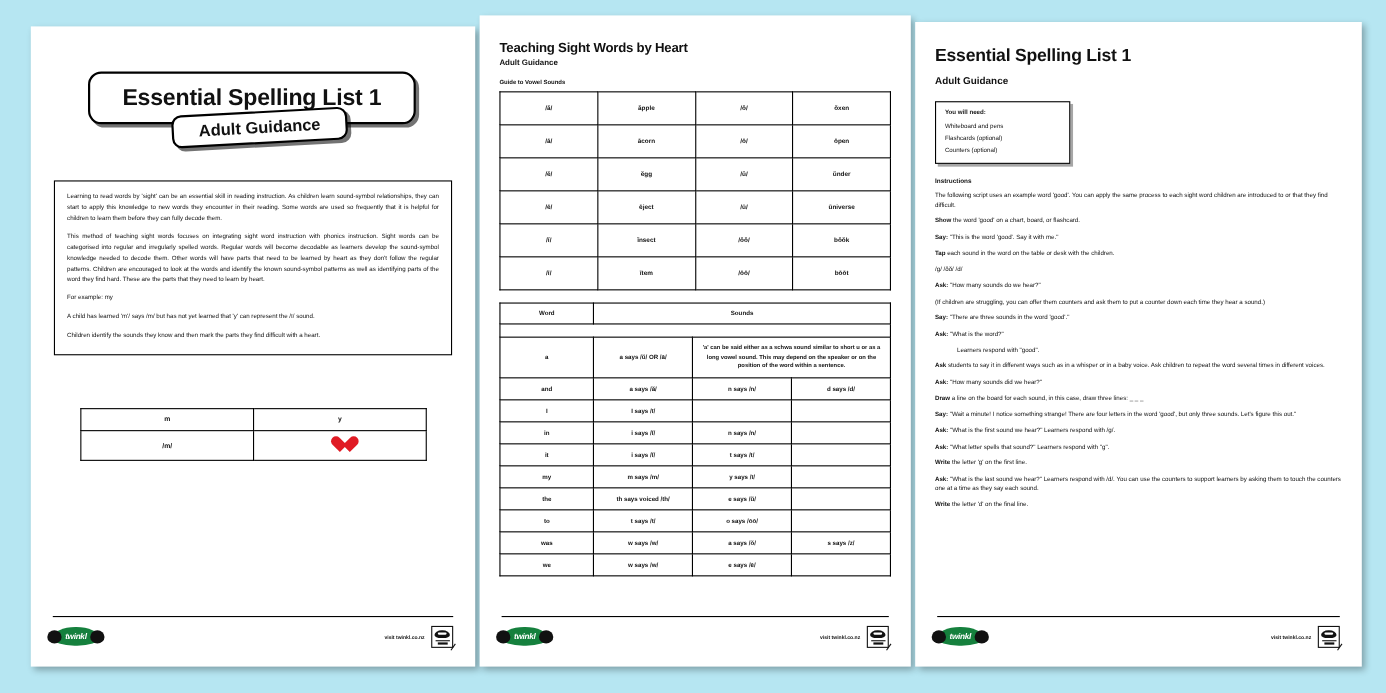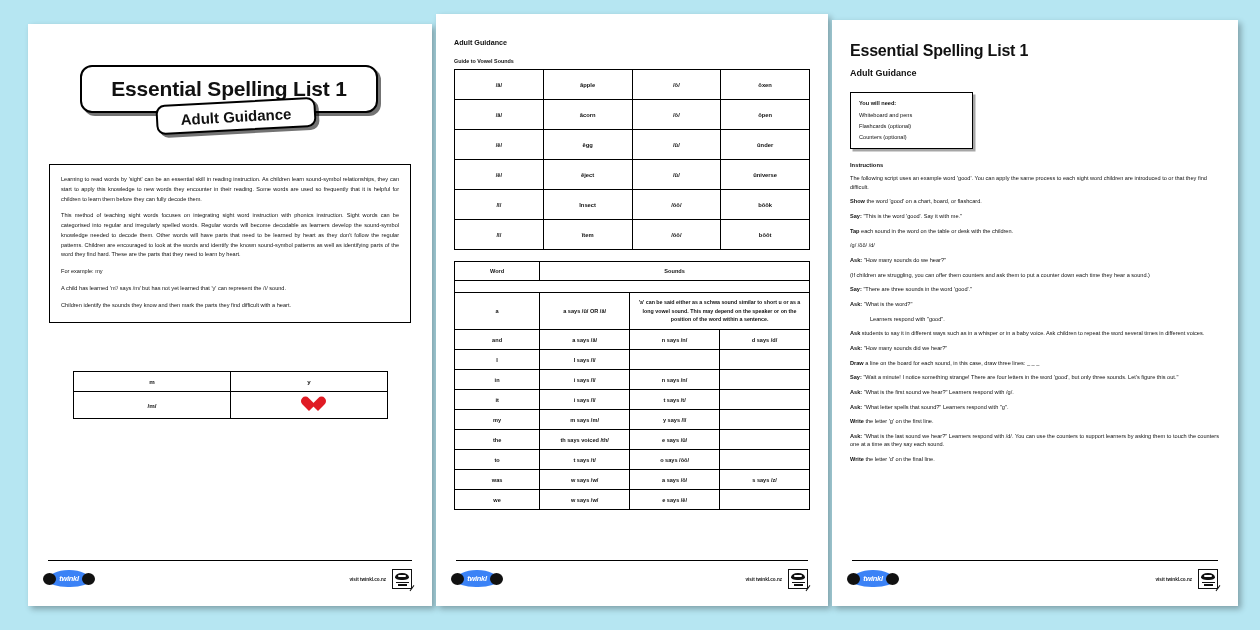--- a/index.html
+++ b/index.html
@@ -166,21 +166,21 @@
     position: absolute; left: 0; right: 0; bottom: 0;
     height: 46px;
   }
   .footer-rule {
     position: absolute; left: 20px; right: 20px; top: 0;
     border-top: 1.6px solid #000;
   }
   .twinkl-logo {
     position: absolute; left: 20px; top: 10px;
     width: 42px; height: 17px;
-    background: #3b82f6;
+    background: #15803d;
     border-radius: 50% 50% 48% 48% / 62% 62% 40% 40%;
     display: flex; align-items: center; justify-content: center;
   }
   .twinkl-logo::before {
     content:""; position:absolute; left:-5px; top: 3px;
     width: 13px; height: 12px; background:#111; border-radius:50%;
   }
   .twinkl-logo::after {
     content:""; position:absolute; right:-5px; top: 3px;
     width: 13px; height: 12px; background:#111; border-radius:50%;
@@ -275,20 +275,21 @@
               <span class="b-line2"></span>
               <span class="b-tick"></span>
           </span>
         </div>
       </div>
     </div>
   </div>
 
   <div class="page" id="page2">
     <div class="doc-pad">
+      <div class="doc-title-sm">Teaching Sight Words by Heart</div>
       <div class="doc-sub">Adult Guidance</div>
       <div class="doc-caption">Guide to Vowel Sounds</div>
 
       <table class="vowel-table">
         <tbody id="vowel-body">
             <tr>
               <td>/ă/</td>
               <td>ăpple</td>
               <td>/ŏ/</td>
               <td>ŏxen</td>

